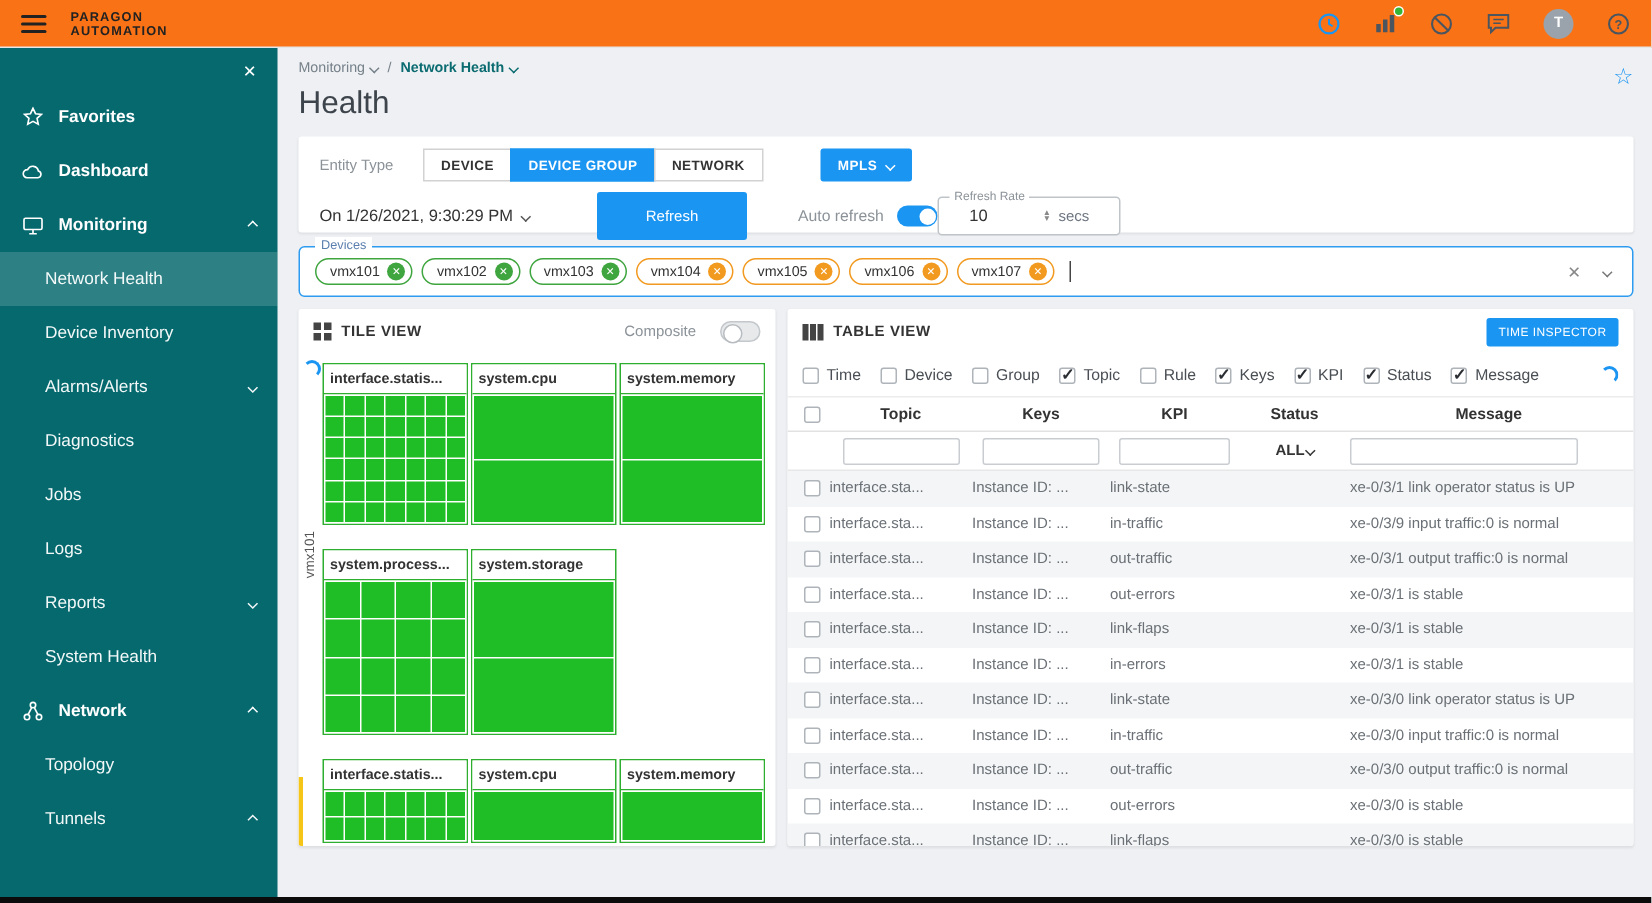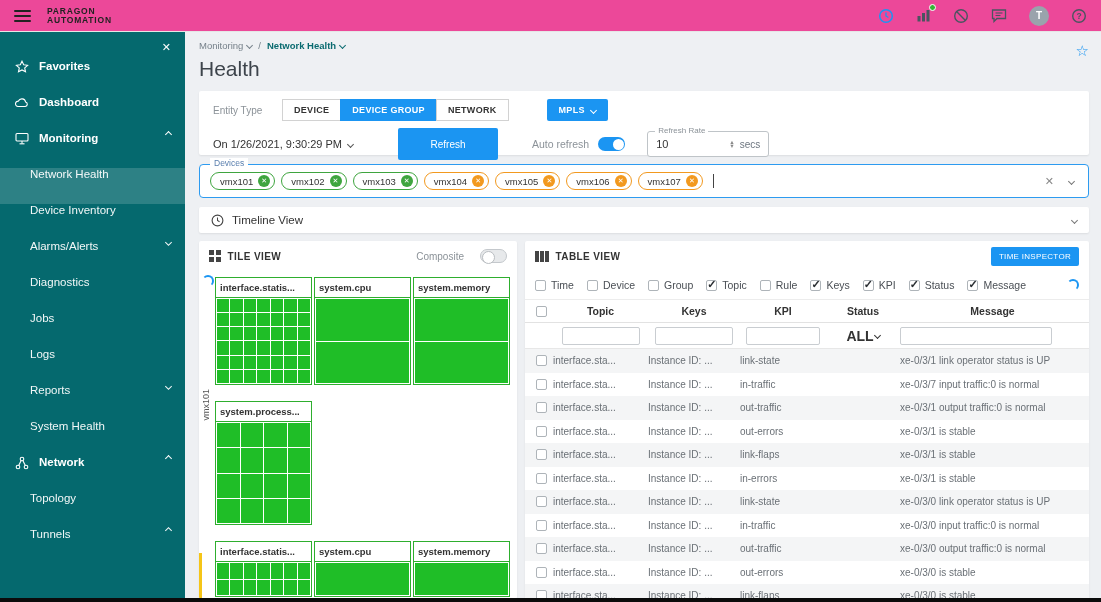--- a/index.html
+++ b/index.html
@@ -1,33 +1,33 @@
 <!DOCTYPE html>
 <html style="--accent-blue: #1b95f2; --sidebar-teal: #05696e; --tile-green: #1fbe27; --chip-green: #3fa53f; --chip-orange: #f2991f; --status-green-dark: #0b9e3e; --status-green-light: #4ad163; --warning-yellow: #f5c518;"><head>
 <meta charset="utf-8">
 <style>
 *{margin:0;padding:0;box-sizing:border-box}
 html,body{width:1101px;height:602px;overflow:hidden}
 body{font-family:"Liberation Sans",sans-serif;background:#eef0f3;position:relative;color:#333}
 svg{display:block}
 
-.topbar{position:absolute;top:0;left:0;right:0;height:32px;background:#ec4899;border-bottom:1px solid #e6e6e6;display:flex;align-items:center;padding:0 14px;z-index:20}
+.topbar{position:absolute;top:0;left:0;right:0;height:32px;background:#f97316;border-bottom:1px solid #e6e6e6;display:flex;align-items:center;padding:0 14px;z-index:20}
 .burger{width:17px;display:flex;flex-direction:column;gap:3px;cursor:pointer}
 .burger span{height:2px;background:#222;border-radius:1px}
 .logo{margin-left:16px;line-height:1.05;font-weight:700;color:#222;letter-spacing:.8px}
 .logo div{font-size:8.5px}
 .tb-icons{margin-left:auto;display:flex;align-items:center;gap:22px}
 .tb-ic{position:relative;cursor:pointer;display:flex;align-items:center}
 .badge{position:absolute;top:-4px;right:-5px;width:7px;height:7px;border-radius:50%;background:#35b535;border:1px solid #fff}
 .avatar{width:20px;height:20px;border-radius:50%;background:#9aa3ac;color:#fff;font-size:10px;font-weight:700;display:flex;align-items:center;justify-content:center}
 
 .sidebar{position:absolute;top:32px;left:0;bottom:0;width:185px;background:var(--sidebar-teal,#05696e);z-index:10;color:#fff}
 .sb-close{position:absolute;top:9px;right:14px;font-size:11px;color:#fff;cursor:pointer}
 .sb-list{padding-top:28px}
-.sb-item{display:flex;align-items:flex-start;height:36px;padding:0 14px;font-size:11.5px;cursor:pointer;white-space:nowrap}
+.sb-item{display:flex;align-items:center;height:36px;padding:0 14px;font-size:11.5px;cursor:pointer;white-space:nowrap}
 .sb-item .sb-ico{width:15px;margin-right:10px;display:flex;justify-content:center}
 .sb-item.section{font-weight:700}
 .sb-item.child{padding-left:30px;font-weight:400;color:rgba(255,255,255,.95)}
 .sb-item.active{background:rgba(255,255,255,.16)}
 .ch{display:inline-block;width:5px;height:5px;border-right:1.4px solid currentColor;border-bottom:1.4px solid currentColor}
 .ch.down{transform:rotate(45deg)}
 .ch.up{transform:rotate(-135deg)}
 .sb-item .ch{margin-left:auto}
 
 .main{position:absolute;top:32px;left:185px;right:0;bottom:0;padding:0 12px 0 14px;overflow:hidden}
@@ -47,21 +47,21 @@
 .seg button.active{background:var(--accent-blue,#1b95f2);border-color:var(--accent-blue,#1b95f2);color:#fff}
 .mpls{margin-left:38px;height:22px;padding:0 12px;border:none;border-radius:2px;background:var(--accent-blue,#1b95f2);color:#fff;font-size:9px;font-weight:700;letter-spacing:.3px;display:flex;align-items:center;gap:6px;cursor:pointer;font-family:inherit}
 .datetime{font-size:11px;color:#333;display:flex;align-items:center;gap:6px;width:185px;cursor:pointer}
 .refresh-btn{width:100px;height:32px;border:none;border-radius:2px;background:var(--accent-blue,#1b95f2);color:#fff;font-size:10px;cursor:pointer;font-family:inherit}
 .auto-lbl{margin-left:34px;font-size:10.5px;color:#8b9298}
 .toggle{width:27px;height:14px;border-radius:7px;position:relative;cursor:pointer;margin-left:9px}
 .toggle.on{background:var(--accent-blue,#1b95f2)}
 .toggle.on::after{content:"";position:absolute;top:1.5px;right:1.5px;width:11px;height:11px;border-radius:50%;background:#fff}
 .toggle.off{background:#e7e9eb;border:1px solid #c4c8cc}
 .toggle.off::after{content:"";position:absolute;top:.5px;left:.5px;width:11px;height:11px;border-radius:50%;background:#fff;border:1px solid #b8bcc0}
-.rate-box{position:relative;margin-left:22px;width:122px;height:26px;border:1px solid #bfc4c8;border-radius:3px;display:flex;align-items:center;padding:0 8px;background:#fff}
+.rate-box{position:relative;width:122px;height:26px;border:1px solid #bfc4c8;border-radius:3px;display:flex;align-items:center;padding:0 20px;background:#fff}
 .rate-box .legend{position:absolute;top:-6px;left:7px;background:#fff;padding:0 3px;font-size:8px;color:#8b9298}
 .rate-val{font-size:11px;color:#333;flex:1}
 .stepper{display:flex;flex-direction:column;line-height:4px;font-size:5.5px;color:#888;cursor:pointer;margin-right:5px}
 .rate-unit{font-size:10px;color:#6d7680}
 
 .devices{position:relative;margin-top:9px;background:#fff;border:1.5px solid #2d9bf0;border-radius:4px;min-height:34px;display:flex;align-items:center;padding:4px 56px 4px 10px;gap:6px}
 .devices .legend{position:absolute;top:-7px;left:10px;background:#fff;padding:0 4px;font-size:8.5px;color:#5a7fae}
 .chip{display:flex;align-items:center;gap:5px;border:1.5px solid;border-radius:11px;padding:2px 4px 2px 9px;font-size:9.5px;color:#333;background:#fff}
 .chip.green{border-color:var(--chip-green,#3fa53f)}
 .chip.orange{border-color:var(--chip-orange,#f2991f)}
@@ -102,21 +102,21 @@
 .table-panel{flex:1;display:flex;flex-direction:column;overflow:hidden}
 .ti-btn{margin-left:auto;border:none;border-radius:2px;background:var(--accent-blue,#1b95f2);color:#fff;font-size:8px;font-weight:400;letter-spacing:.3px;padding:5px 8px;cursor:pointer;font-family:inherit}
 .filter-row{height:28px;display:flex;align-items:center;gap:13px;padding:0 10px;font-size:10.5px;color:#4a4f55}
 .fl{display:flex;align-items:center;gap:5px;cursor:pointer}
 .cb{width:11px;height:11px;border:1px solid #aeb4b9;border-radius:2px;background:#fff;position:relative;flex:none;cursor:pointer}
 .cb.checked::after{content:"\2713";position:absolute;top:-3px;left:0;font-size:11px;font-weight:700;color:#2b2f33}
 .filter-row .spinner{position:static;margin-left:auto}
 .thead{height:24px;display:flex;align-items:center;font-size:10.5px;font-weight:700;color:#333;border-top:1px solid #ececec;border-bottom:1px solid #e2e2e2;padding:0 4px}
 .fline{height:26px;display:flex;align-items:center;border-bottom:1px solid #e7e7e7;padding:0 4px}
 .fline input{height:18px;border:1px solid #c9cdd1;border-radius:2px;font-size:9.5px;padding:0 4px;font-family:inherit;width:78px}
-.fline .all{display:flex;align-items:center;justify-content:center;gap:1px;font-size:14px;font-weight:700;color:#333;cursor:pointer}
+.fline .all{display:flex;align-items:center;justify-content:center;gap:1px;font-size:10px;font-weight:700;color:#333;cursor:pointer}
 .c-sel{width:24px;display:flex;justify-content:center;flex:none}
 .c-topic{width:95px;flex:none}
 .c-keys{width:92px;flex:none}
 .c-kpi{width:86px;flex:none}
 .c-status{width:74px;flex:none}
 .c-msg{flex:1;min-width:0}
 .thead .c-topic,.thead .c-keys,.thead .c-kpi,.thead .c-status,.thead .c-msg{text-align:center}
 .fline .c-topic,.fline .c-keys,.fline .c-kpi{display:flex;justify-content:center}
 .fline .c-kpi input{width:74px}
 .fline .c-msg input{width:152px}
@@ -333,28 +333,20 @@
     </span>
     <span class="chip orange">
       <span>vmx107</span>
       <span class="del">✕</span>
     </span>
     <span class="caret"></span>
     <span class="dev-clear">✕</span>
     <span class="ch down"></span>
   </div>
 
-  <div class="card timeline">
-    <svg width="13" height="13" viewBox="0 0 14 14">
-        <circle cx="7" cy="7" r="5.8" fill="none" stroke="#444" stroke-width="1.2"></circle>
-        <path d="M7 3.8V7l2.2 1.3" fill="none" stroke="#444" stroke-width="1.1"></path>
-      </svg>
-    <span class="tl-label">Timeline View</span>
-    <span class="ch down"></span>
-  </div>
 
   <div class="panels">
 
     <div class="card tile-panel">
       <div class="panel-head">
         <span class="grid-ico">
             <i></i>
             <i></i>
             <i></i>
             <i></i>
@@ -446,20 +438,27 @@
                 <i></i>
                 <i></i>
                 <i></i>
                 <i></i>
                 <i></i>
                 <i></i>
                 <i></i>
                 <i></i>
               </div>
           </div>
+          <div class="tile">
+            <div class="tile-hd">system.storage</div>
+            <div class="cells" style="grid-template-columns: repeat(1, 1fr);">
+                <i></i>
+                <i></i>
+              </div>
+          </div>
         </div>
 
         <div class="tgroup g3">
           <div class="tile">
             <div class="tile-hd">interface.statis...</div>
             <div class="cells" style="grid-template-columns: repeat(7, 1fr);">
                 <i></i>
                 <i></i>
                 <i></i>
                 <i></i>
@@ -584,21 +583,21 @@
             <span class="c-msg">xe-0/3/1 link operator status is UP</span>
           </div>
         <div class="tr">
             <span class="c-sel">
               <span class="cb"></span>
             </span>
             <span class="c-topic">interface.sta...</span>
             <span class="c-keys">Instance ID: ...</span>
             <span class="c-kpi">in-traffic</span>
             <span class="c-status"><span class="sbar"></span></span>
-            <span class="c-msg">xe-0/3/7 input traffic:0 is normal</span>
+            <span class="c-msg">xe-0/3/9 input traffic:0 is normal</span>
           </div>
         <div class="tr">
             <span class="c-sel">
               <span class="cb"></span>
             </span>
             <span class="c-topic">interface.sta...</span>
             <span class="c-keys">Instance ID: ...</span>
             <span class="c-kpi">out-traffic</span>
             <span class="c-status"><span class="sbar"></span></span>
             <span class="c-msg">xe-0/3/1 output traffic:0 is normal</span>

